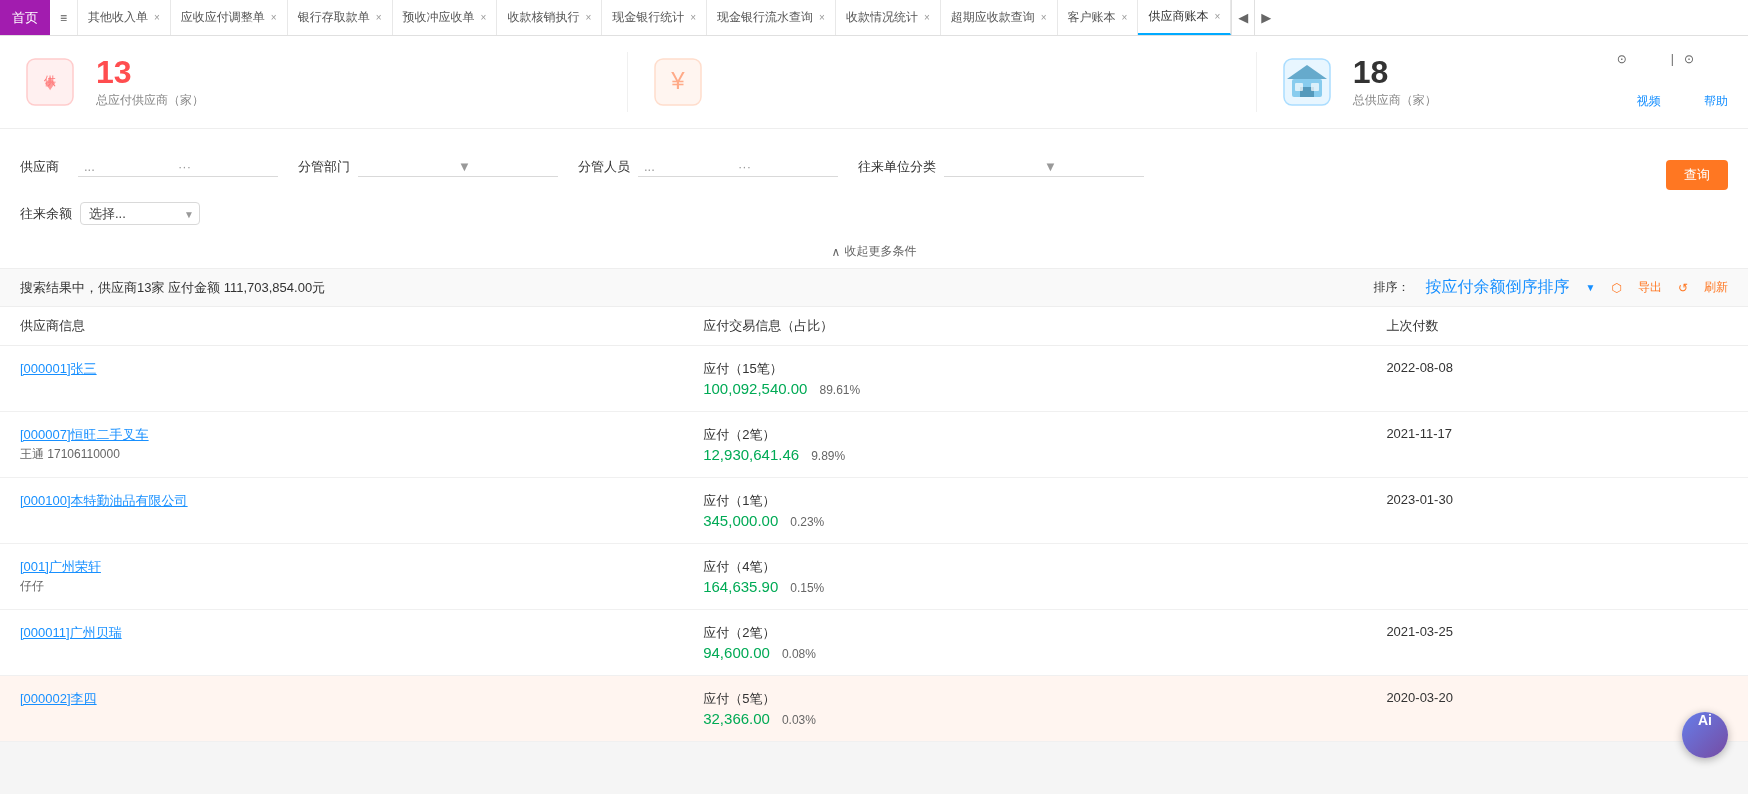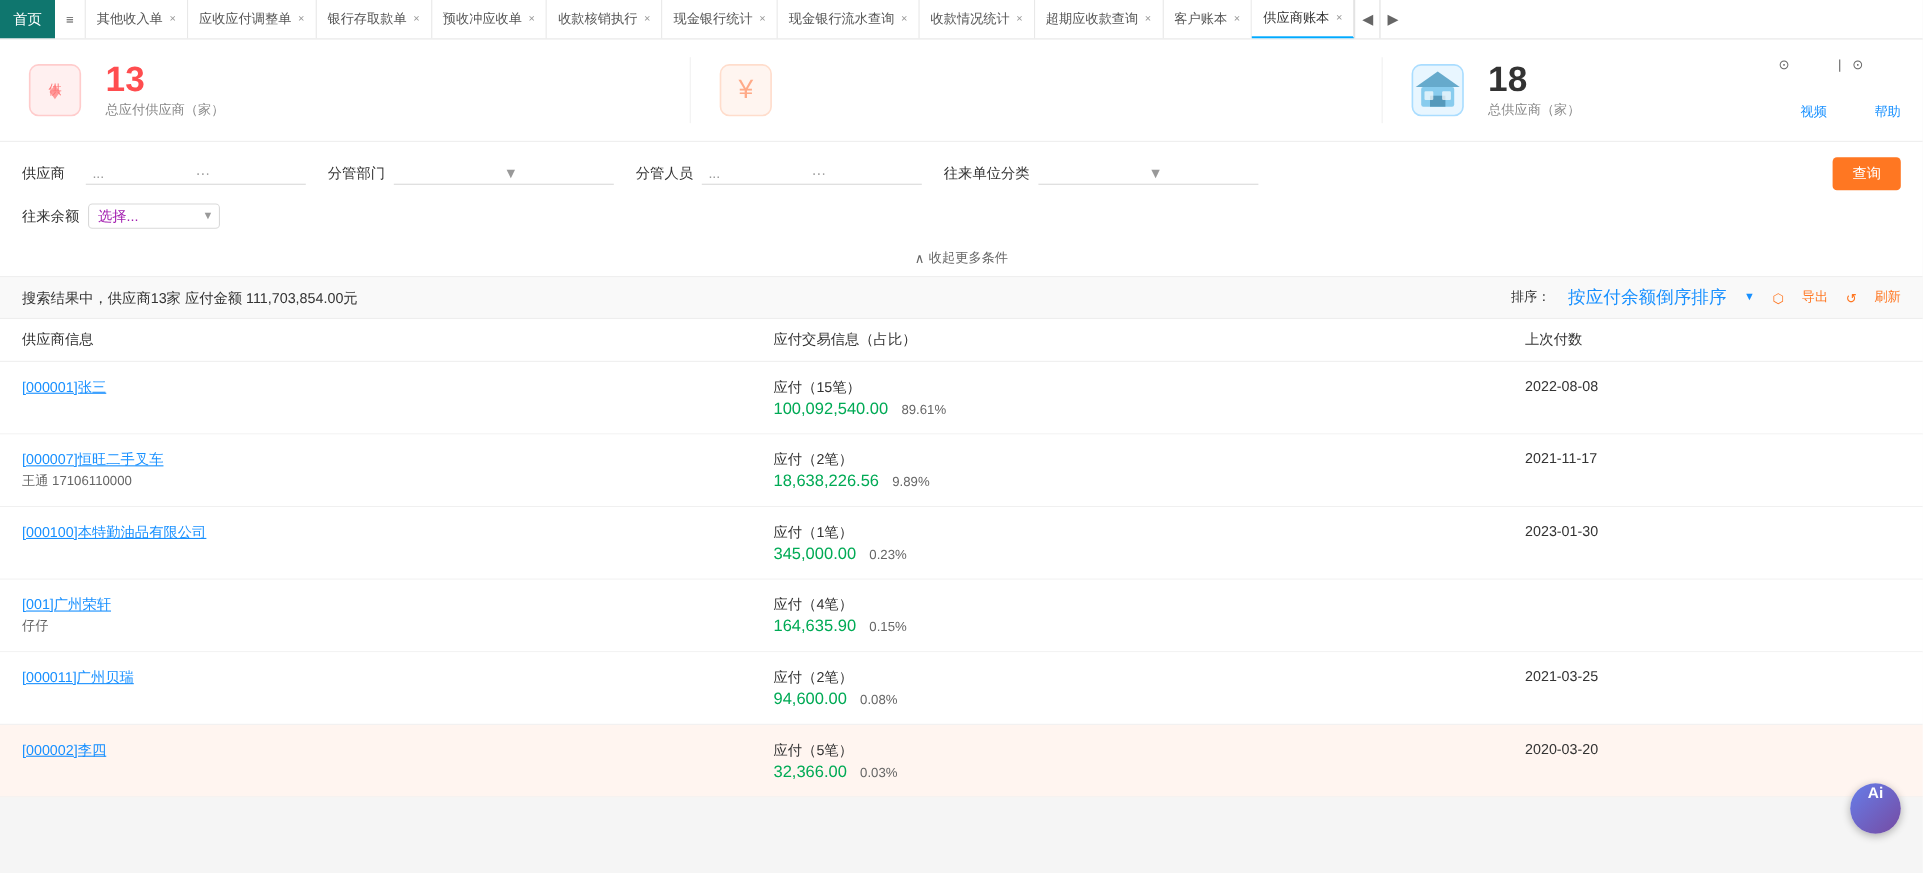--- a/index.html
+++ b/index.html
@@ -30,21 +30,21 @@
       margin-left: 6px;
       color: #999;
       font-size: 10px;
     }
     .nav-tab.active {
       color: #333;
       background: #fff;
       border-bottom: 2px solid #00aaff;
     }
     .nav-home {
-      background: #0f766e;
+      background: #a21caf;
       color: #fff;
       padding: 0 12px;
       height: 100%;
       display: flex;
       align-items: center;
       font-size: 13px;
       flex-shrink: 0;
     }
     .nav-arrow {
       display: flex;
@@ -145,35 +145,36 @@
     .dropdown-arrow { color: #999; font-size: 10px; }
     .btn-query {
       background: #ff7722;
       color: #fff;
       border: none;
       padding: 6px 18px;
       border-radius: 4px;
       cursor: pointer;
       font-size: 13px;
       margin-left: auto;
+      margin-top: 17px;
     }
     .filter-item-balance {
       display: flex;
       align-items: center;
       gap: 8px;
     }
     .balance-select {
       border: 1px solid #d9d9d9;
       border-radius: 4px;
       padding: 3px 24px 3px 8px;
       font-size: 13px;
       background: #fff;
       appearance: none;
       cursor: pointer;
-      color: #a21caf;
+      color: #404040;
       width: 120px;
     }
     .collapse-btn {
       display: flex;
       justify-content: center;
       align-items: center;
       padding: 6px 0 8px 0;
       cursor: pointer;
       color: #666;
       font-size: 12px;
@@ -471,21 +472,21 @@
   </div>
 
   <div class="table-row">
     <div class="supplier-name">
       <a>[000007]恒旺二手叉车</a>
       <div class="supplier-sub">王通  17106110000</div>
     </div>
     <div>
       <div class="tx-label">应付（2笔）</div>
       <div class="tx-row">
-        <span class="tx-amount">18,638,226.56</span>
+        <span class="tx-amount">12,930,641.46</span>
         <span class="tx-percent">9.89%</span>
       </div>
     </div>
     <div class="last-pay">2021-11-17</div>
   </div>
 
   <div class="table-row">
     <div class="supplier-name">
       <a>[000100]本特勤油品有限公司</a>
     </div>

